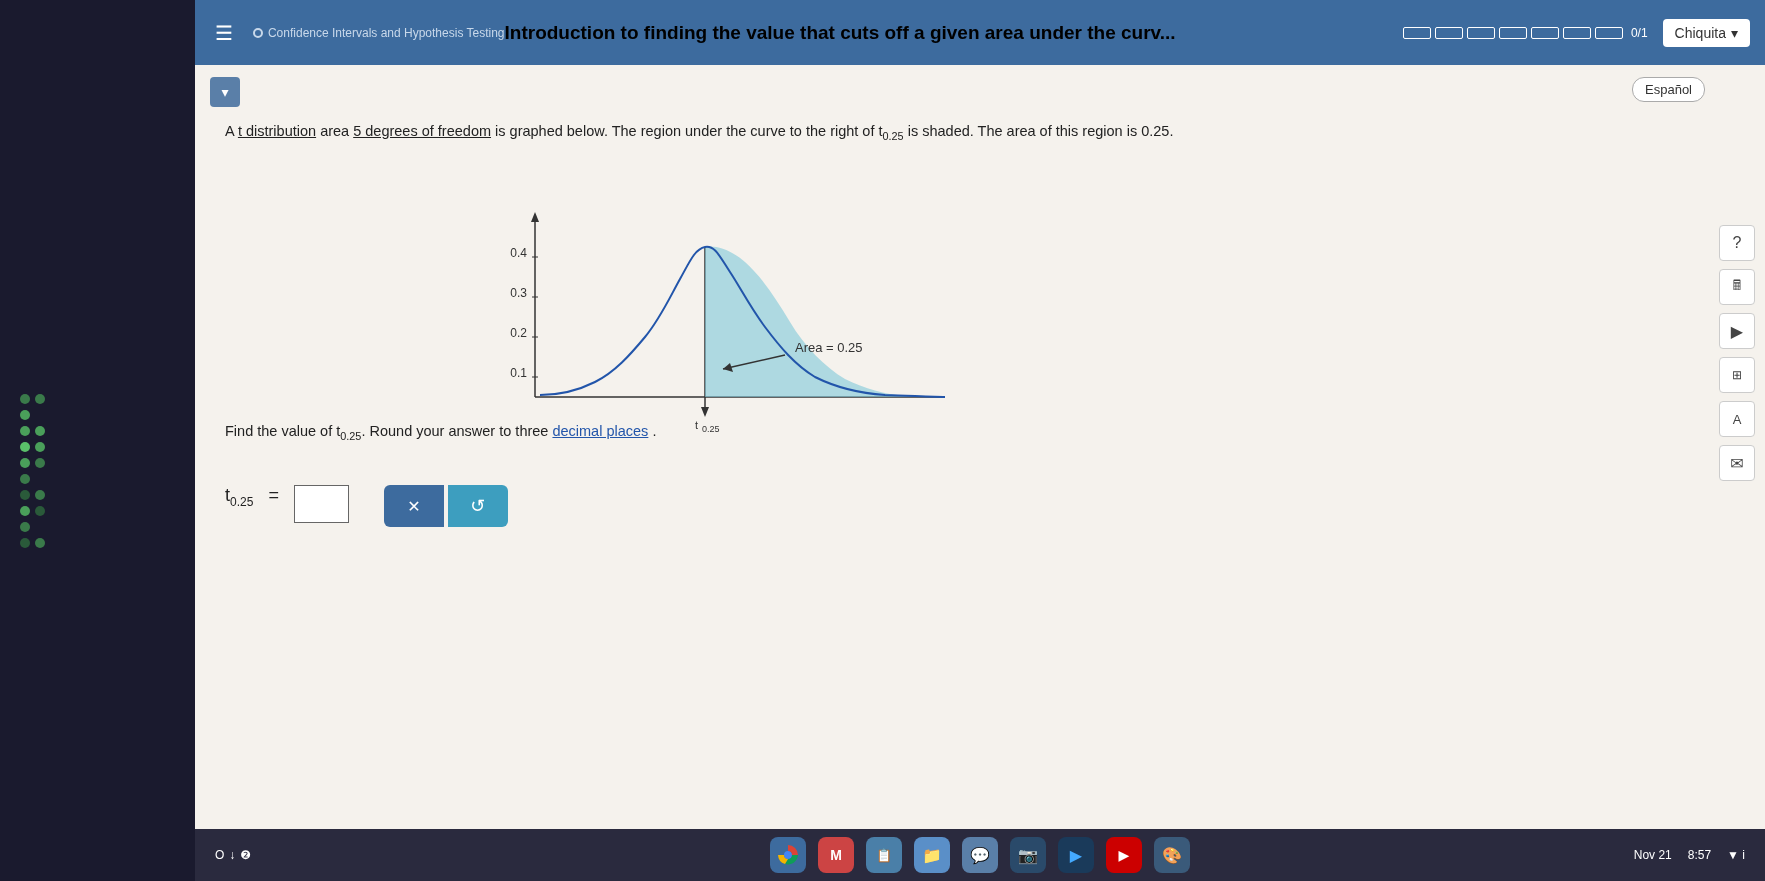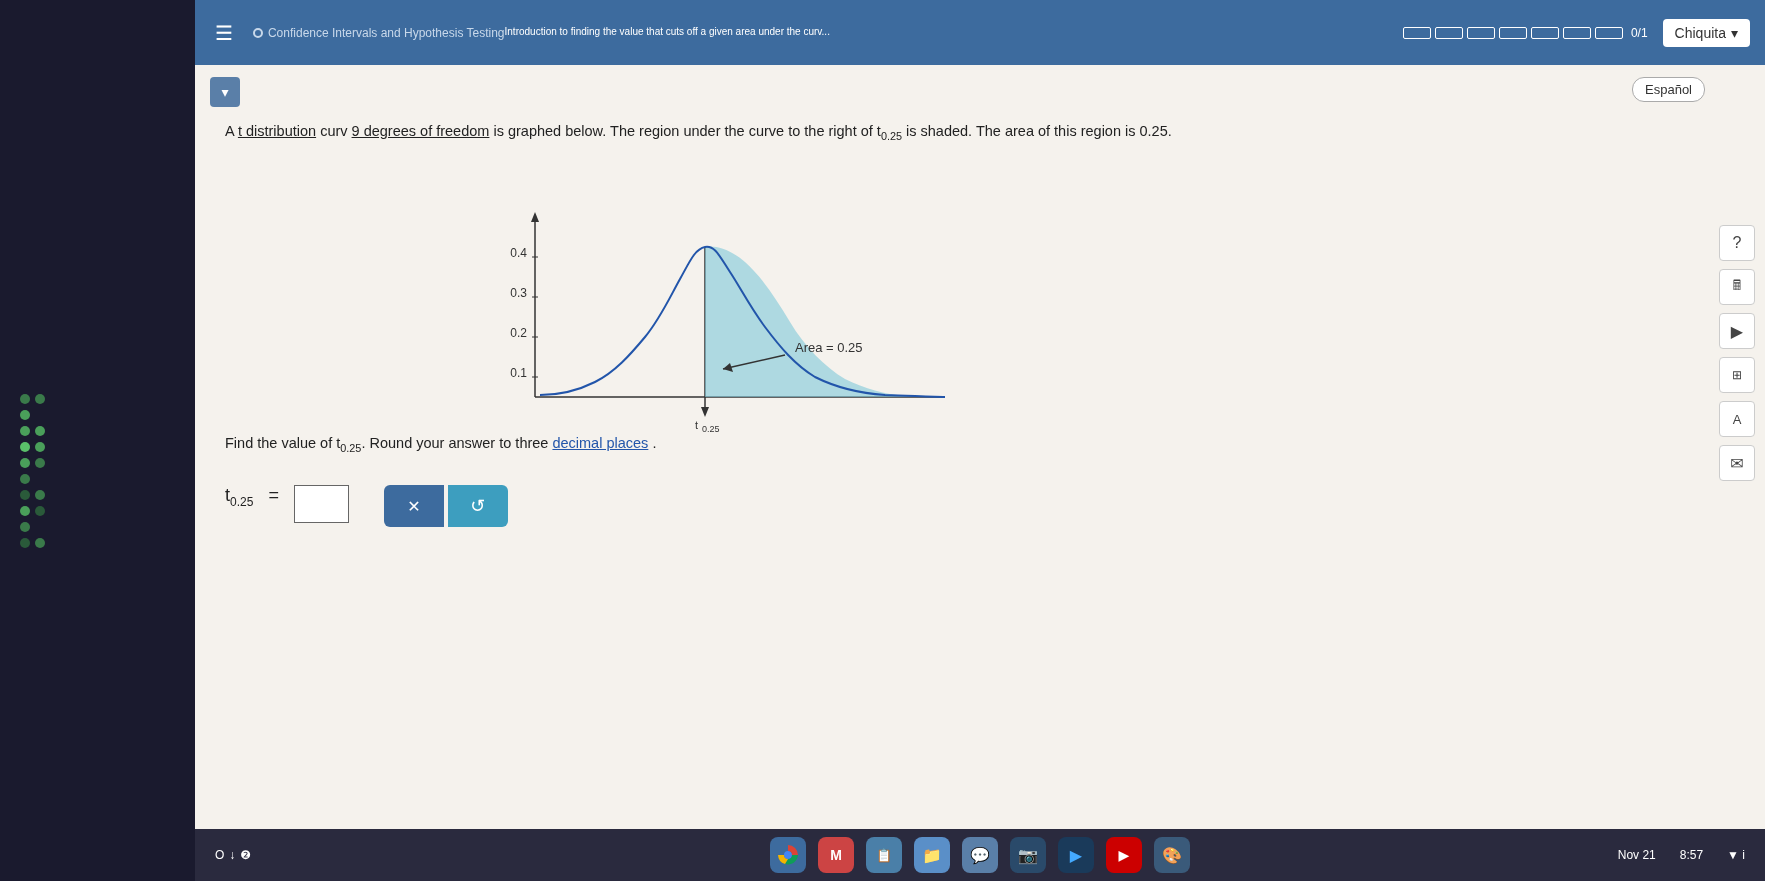--- a/index.html
+++ b/index.html
@@ -90,23 +90,23 @@
     }
 
     .nav-circle {
       width: 10px;
       height: 10px;
       border: 2px solid #c8d8ea;
       border-radius: 50%;
     }
 
     .nav-main-title {
-      color: #ffffff;
-      font-size: 10px;
-      font-weight: normal;
+      color: #000000;
+      font-size: 19px;
+      font-weight: bold;
     }
 
     .progress-area {
       display: flex;
       align-items: center;
       gap: 8px;
     }
 
     .progress-bar {
       display: flex;
@@ -198,21 +198,21 @@
       position: absolute;
       top: 142px;
       left: 280px;
       width: 500px;
       height: 230px;
     }
 
     
     .find-value-text {
       position: absolute;
-      top: 370px;
+      top: 358px;
       left: 30px;
       font-size: 14.5px;
       color: #222;
     }
 
     .link-text {
       color: #2255aa;
       text-decoration: underline;
       cursor: pointer;
     }
@@ -368,21 +368,21 @@
       justify-content: center;
       font-size: 20px;
       cursor: pointer;
     }
 
     .taskbar-right {
       position: absolute;
       right: 20px;
       display: flex;
       align-items: center;
-      gap: 24px;
+      gap: 16px;
       color: white;
       font-size: 12px;
     }
 
     .taskbar-left {
       position: absolute;
       left: 20px;
       display: flex;
       align-items: center;
       gap: 5px;
@@ -476,22 +476,22 @@
 
     <button class="espanol-btn">Español</button>
 
     <button class="collapse-btn">
       <span>▾</span>
     </button>
 
     <div class="problem-area">
       <span>A </span>
       <span class="underline-text">t distribution</span>
-      <span> curv </span>
-      <span class="underline-text">9 degrees of freedom</span>
+      <span> area </span>
+      <span class="underline-text">5 degrees of freedom</span>
       <span> is graphed below. The region under the curve to the right of t<sub>0.25</sub> is shaded. The area of this region is 0.25.</span>
     </div>
 
     <div class="graph-container">
       <svg class="graph-svg" viewBox="0 0 500 230">
 
         <line x1="60" y1="10" x2="60" y2="190" stroke="#333" stroke-width="1.5"></line>
         <line x1="60" y1="190" x2="470" y2="190" stroke="#333" stroke-width="1.5"></line>
 
         <polygon points="60,5 56,15 64,15" fill="#333"></polygon>

